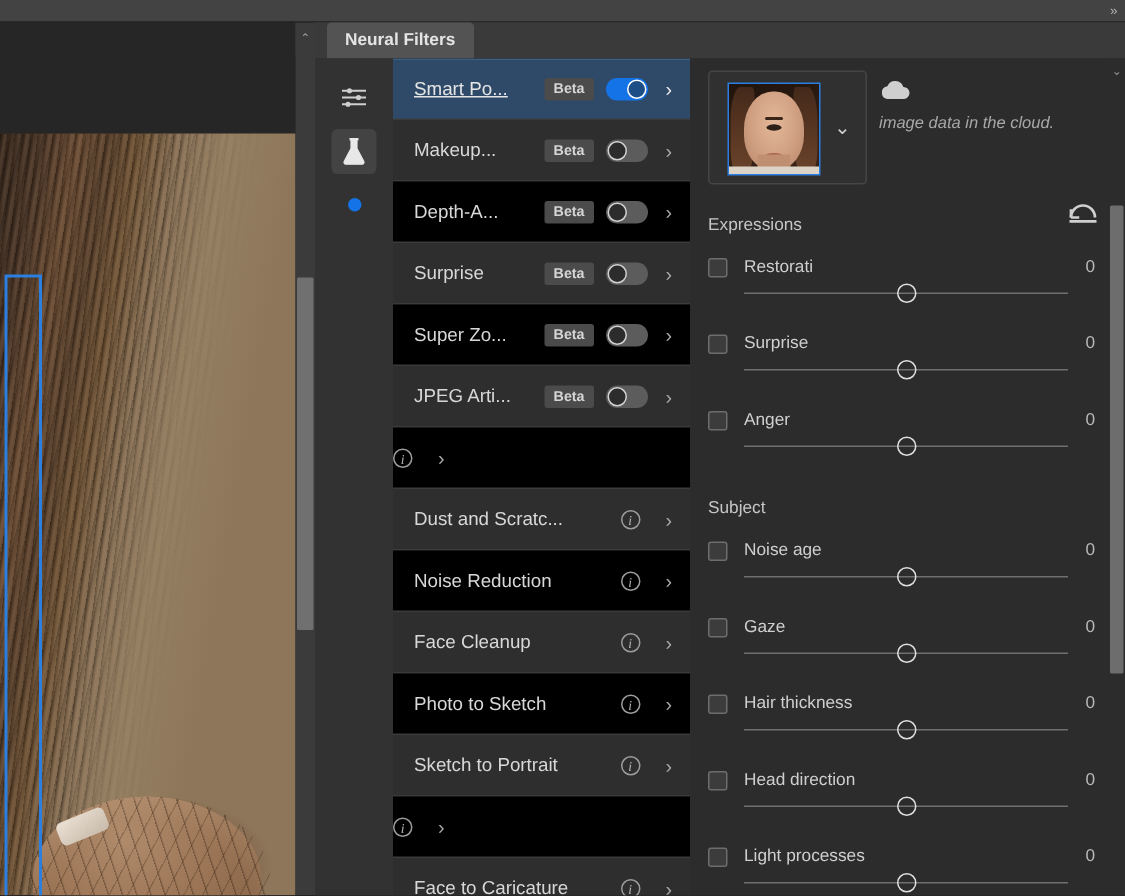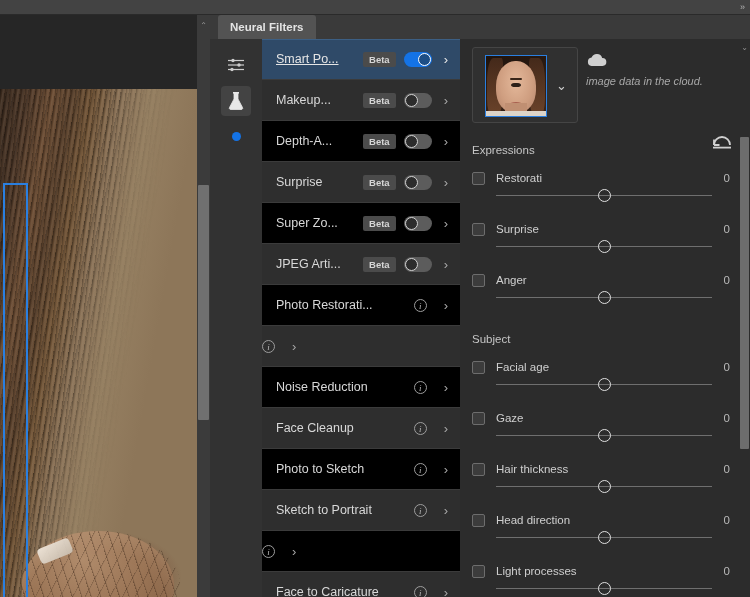--- a/index.html
+++ b/index.html
@@ -378,25 +378,25 @@
           </div>
           <div class="filter-row alt">
             <div class="fr-name">JPEG Arti...</div>
             <div class="beta-badge">Beta</div>
             <div class="toggle">
               <div class="knob"></div>
             </div>
             <div class="chev-right">›</div>
           </div>
           <div class="filter-row">
-            <div class="fr-name">Photo Restorati...</div>
-            <div class="info-icon">i</div>
-            <div class="chev-right">›</div>
-          </div>
-          <div class="filter-row alt">
+            <div class="info-icon">i</div>
+            <div class="chev-right">›</div>
+          </div>
+          <div class="filter-row alt">
+            <div class="fr-name">Dust and Scratc...</div>
             <div class="info-icon">i</div>
             <div class="chev-right">›</div>
           </div>
           <div class="filter-row">
             <div class="fr-name">Noise Reduction</div>
             <div class="info-icon">i</div>
             <div class="chev-right">›</div>
           </div>
           <div class="filter-row alt">
             <div class="fr-name">Face Cleanup</div>
@@ -487,21 +487,21 @@
                 <div class="sg-label">Anger</div>
                 <div class="sg-value">0</div>
               </div>
               <div class="sg-track"></div>
               <div class="sg-handle" style="left: 125.5px;"></div>
             </div>
             <div class="section-label" style="top: 294px;">Subject</div>
             <div class="slider-group" style="top: 321px;">
               <div class="sg-head">
                 <div class="sg-check"></div>
-                <div class="sg-label">Facial age</div>
+                <div class="sg-label">Noise age</div>
                 <div class="sg-value">0</div>
               </div>
               <div class="sg-track"></div>
               <div class="sg-handle" style="left: 125.5px;"></div>
             </div>
             <div class="slider-group" style="top: 372px;">
               <div class="sg-head">
                 <div class="sg-check"></div>
                 <div class="sg-label">Gaze</div>
                 <div class="sg-value">0</div>

